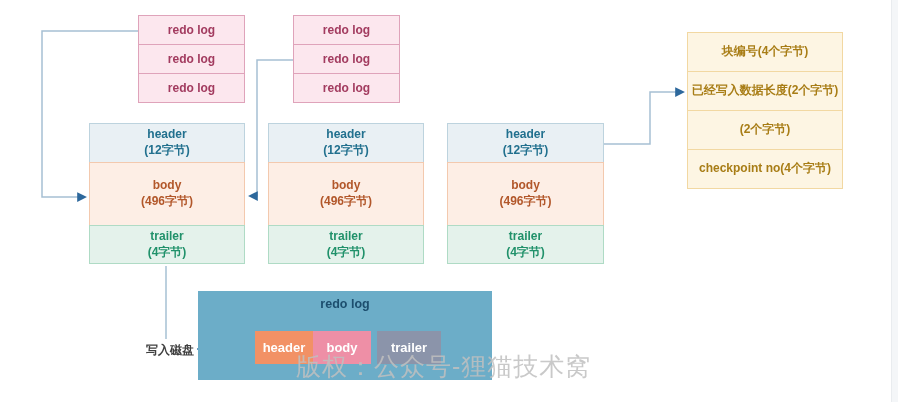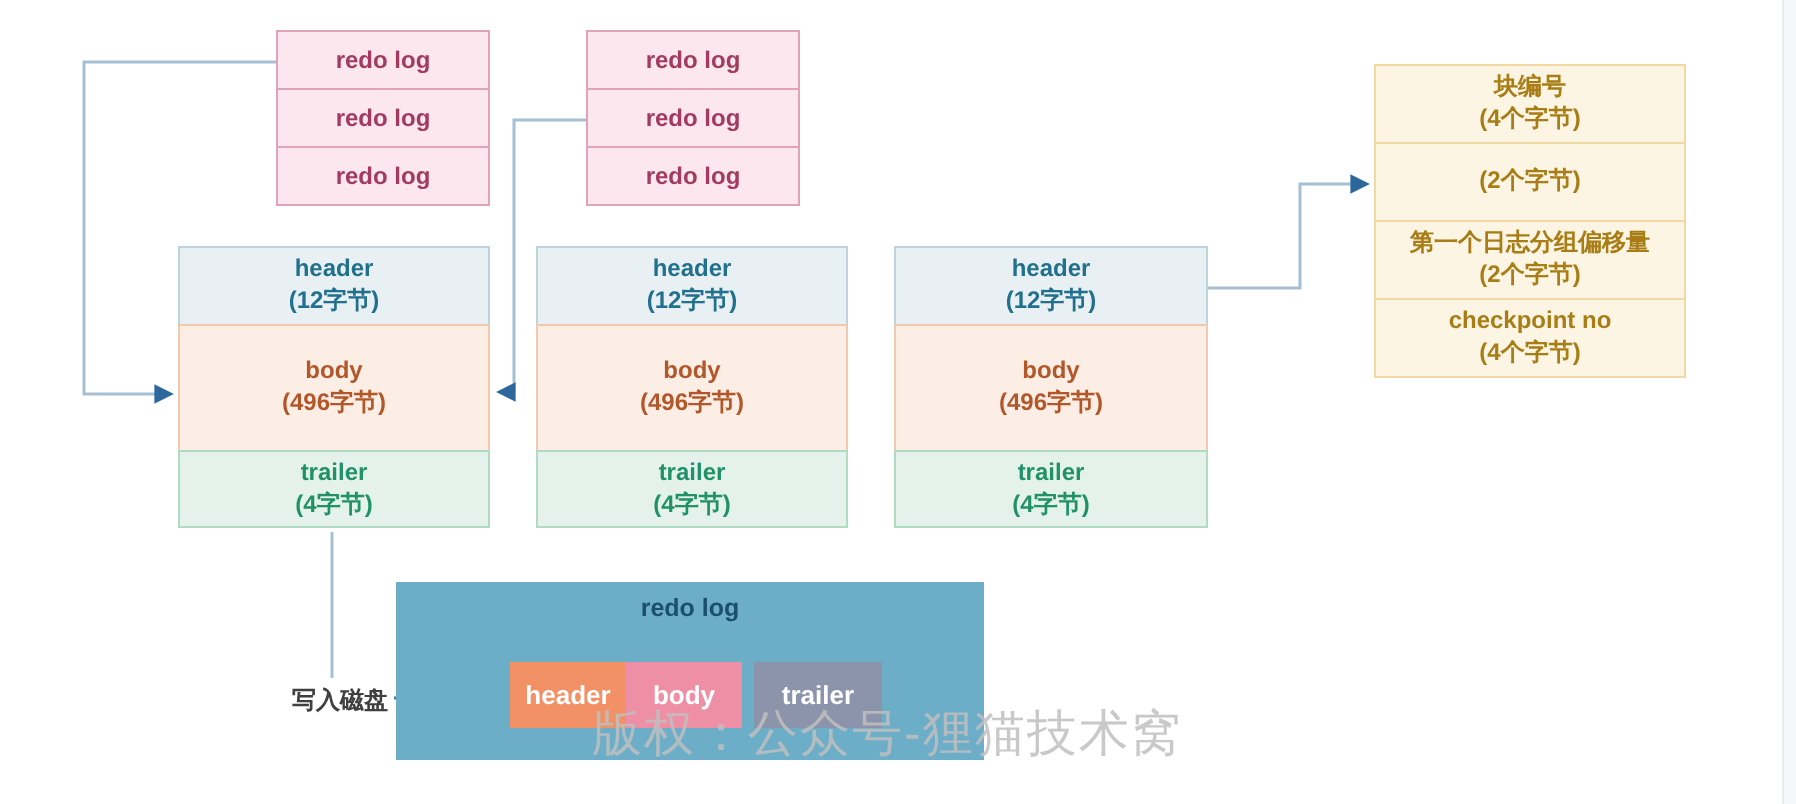--- a/index.html
+++ b/index.html
@@ -39,21 +39,21 @@
   }
   .sec.s-header { margin-top: 0; height: 40px; background: #e9f0f4; border-color: #bdd3de; color: #21708e; }
   .sec.s-body   { height: 64px; background: #fdeee5; border-color: #f3c9ae; color: #b2572a; }
   .sec.s-trailer{ height: 39px; background: #e4f2eb; border-color: #afdbc5; color: #20916a; }
 
   .panel { position: absolute; left: 687px; top: 32px; width: 156px; z-index: 2; }
   .prow {
     height: 40px; margin-top: -1px;
     background: #fdf5e3; border: 1px solid #f2d8a2;
     color: #a87d16; font-size: 12px; font-weight: bold; line-height: 1.3;
-    display: flex; flex-direction: column; align-items: center; justify-content: center;
+    display: flex; flex-direction: row; align-items: center; justify-content: center;
     text-align: center;
   }
   .prow:first-child { margin-top: 0; }
 
   .diskfile {
     position: absolute; left: 198px; top: 291px; width: 294px; height: 89px;
     background: #6cadc8; z-index: 2; text-align: center;
   }
   .diskfile .title {
     padding-top: 5px; font-size: 12.5px; font-weight: bold;
@@ -154,24 +154,24 @@
       <span>(4字节)</span>
     </div>
   </div>
 
   <div class="panel">
     <div class="prow">
       <span>块编号</span>
       <span>(4个字节)</span>
     </div>
     <div class="prow">
+      <span>已经写入数据长度</span>
       <span>(2个字节)</span>
     </div>
     <div class="prow">
-      <span>第一个日志分组偏移量</span>
       <span>(2个字节)</span>
     </div>
     <div class="prow">
       <span>checkpoint no</span>
       <span>(4个字节)</span>
     </div>
   </div>
 
   <div class="diskfile">
     <div class="title">

